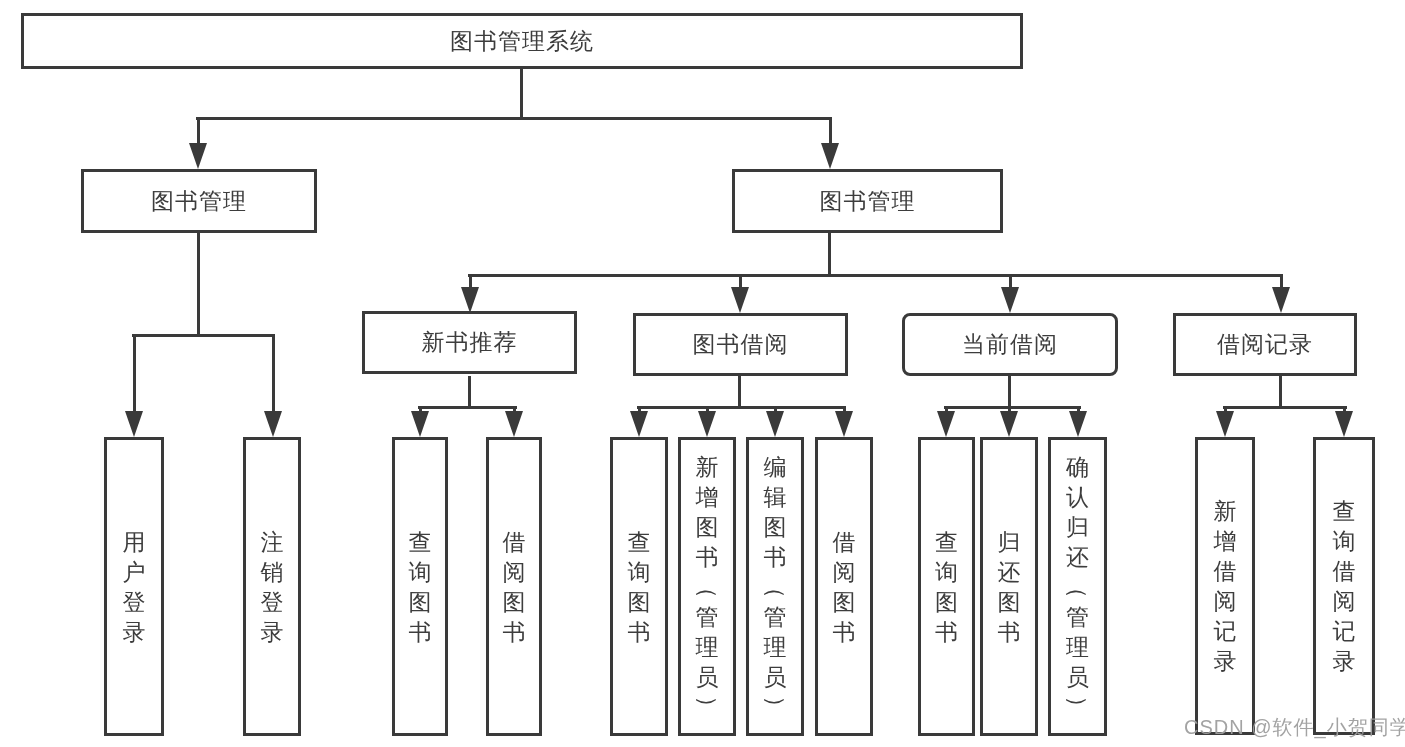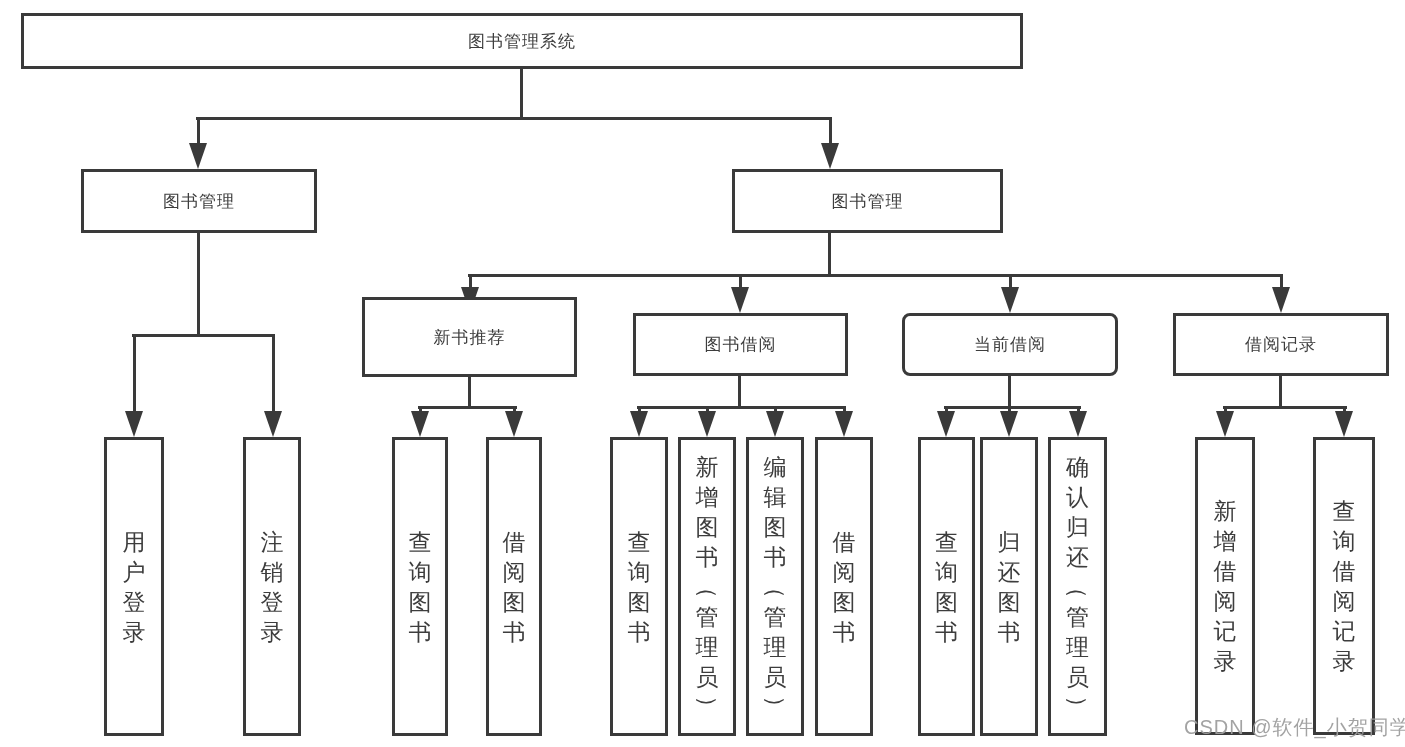--- a/index.html
+++ b/index.html
@@ -12,21 +12,21 @@
     overflow:hidden;
   }
   
   .node {
     position:absolute;
     box-sizing:border-box;
     border:3px solid #3a3a3a;
     background:#ffffff;
     display:flex; align-items:center; justify-content:center;
   }
-  .hnode { font-size:17px; letter-spacing:1px; }
+  .hnode { font-size:23px; letter-spacing:1px; }
   .vnode { font-size:23px; }
   .vtext {
     display:flex; flex-direction:column;
     align-items:center; justify-content:center;
     width:100%; height:100%;
   }
   .vtext span {
     height:30px; line-height:30px;
     display:flex; align-items:center; justify-content:center;
   }
@@ -106,30 +106,30 @@
     <span>图书管理系统</span>
   </div>
 
   <div class="node hnode" style="left:81px; top:169px; width:236px; height:64px;">
     <span>图书管理</span>
   </div>
   <div class="node hnode" style="left:712px; top:169px; width:271px; height:64px;margin-left:20px;">
     <span>图书管理</span>
   </div>
 
-  <div class="node hnode" style="left:362px; top:297px; width:215px; height:80px;">
+  <div class="node hnode" style="left:362px; top:311px; width:215px; height:63px;">
     <span>新书推荐</span>
   </div>
   <div class="node hnode" style="left:633px; top:313px; width:215px; height:63px;">
     <span>图书借阅</span>
   </div>
   <div class="node hnode" style="left:902px; top:313px; width:216px; height:63px;border-radius:8px;">
     <span>当前借阅</span>
   </div>
-  <div class="node hnode" style="left:1173px; top:313px; width:216px; height:63px;">
+  <div class="node hnode" style="left:1173px; top:313px; width:184px; height:63px;">
     <span>借阅记录</span>
   </div>
 
   <div class="node vnode" style="left:104px; top:437px; width:60px; height:299px;">
     <div class="vtext">
         <span>用</span>
         <span>户</span>
         <span>登</span>
         <span>录</span>
       </div>

